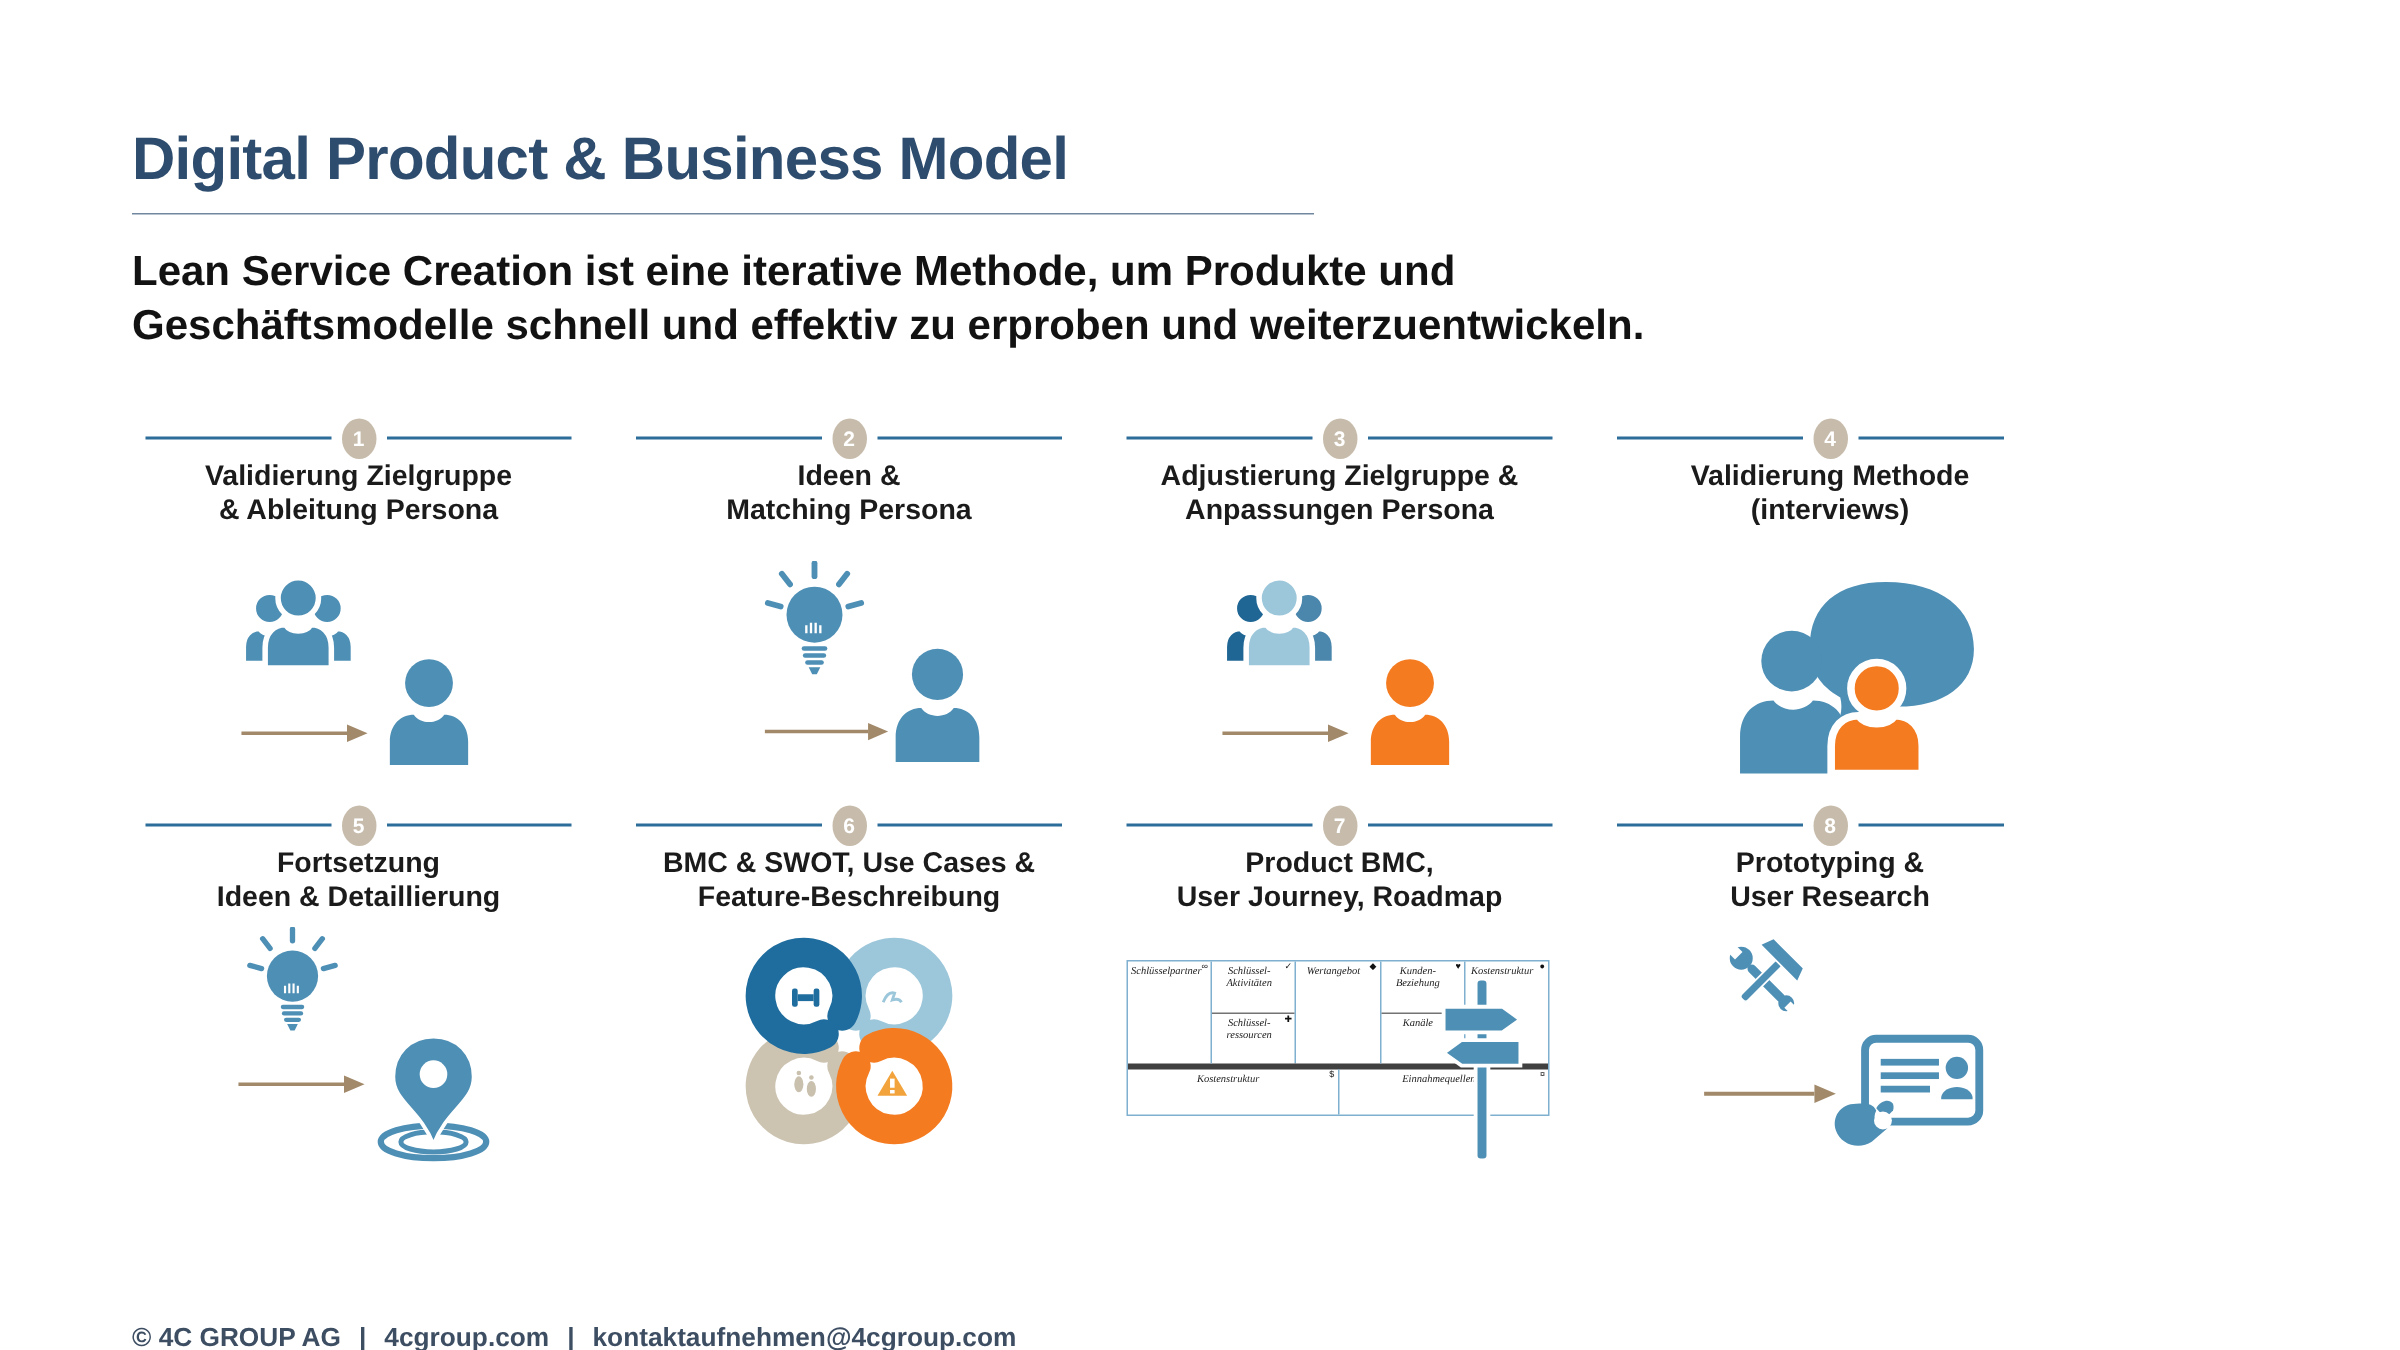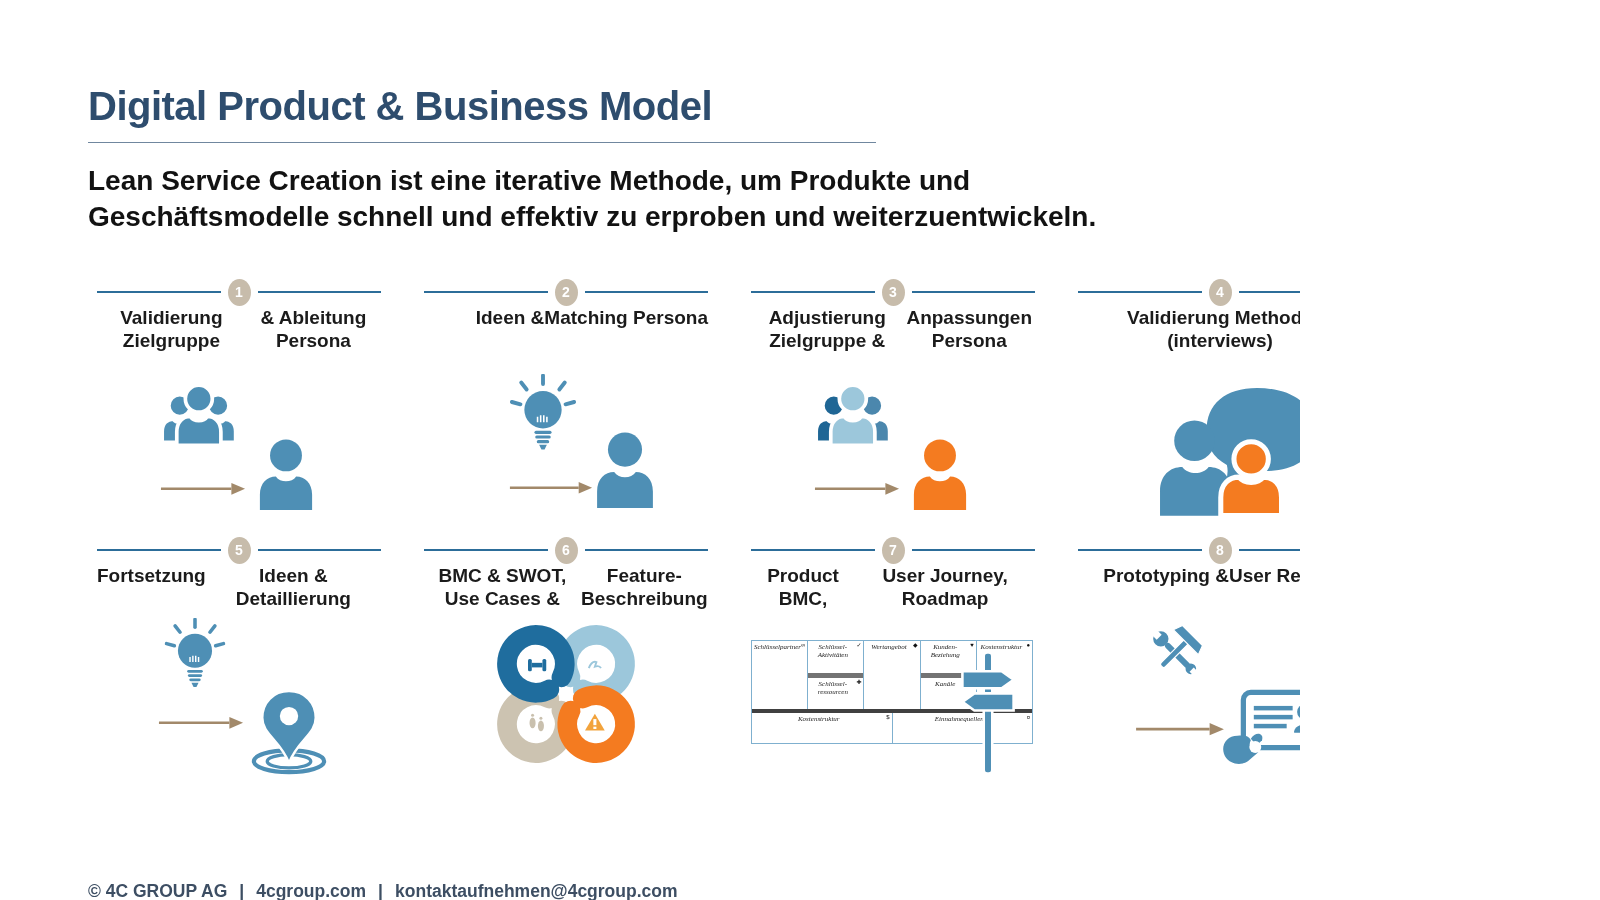--- a/index.html
+++ b/index.html
@@ -1,35 +1,35 @@
 <!DOCTYPE html>
 <html><head>
 <meta charset="utf-8">
 <style>
   html,body{margin:0;padding:0;background:#ffffff;}
   .slide{position:relative;width:1300px;height:900px;background:#ffffff;overflow:hidden;
-         font-family:"Liberation Sans",sans-serif;}
+         font-family:"Liberation Sans",sans-serif;padding-left:36px;}
 
   
   .title{position:absolute;left:88px;top:84px;font-size:40px;font-weight:600;
          color:#2e4d6e;letter-spacing:-0.5px;}
   .title-rule{position:absolute;left:88px;top:142px;width:788px;height:1px;background:#70879f;}
   .subtitle{position:absolute;left:88px;top:163px;font-size:28px;font-weight:600;
             color:#121212;line-height:36px;}
 
   
   .grid{position:absolute;left:97px;top:278px;width:1266px;display:grid;
         grid-template-columns:repeat(4,284px);column-gap:43px;row-gap:26px;}
   .step{position:relative;}
   .step-head{display:flex;align-items:center;height:28px;}
   .rule{flex:1;height:2px;background:#2c6d99;}
   .badge{width:23px;height:27px;border-radius:50%;background:#c7bcab;color:#ffffff;
          font-size:14px;font-weight:700;display:flex;align-items:center;justify-content:center;
          margin:0 7px;}
-  .step-title{height:54px;display:flex;flex-direction:row;justify-content:flex-end;
+  .step-title{height:54px;display:flex;flex-direction:column;justify-content:flex-start;
               text-align:center;font-size:19px;font-weight:600;color:#1b1b1b;line-height:23px;}
   .icon-area{position:relative;width:100%;height:150px;}
   .row2 .icon-area{height:160px;}
   .abs{position:absolute;}
 
   
   .s1 .grp,.s3 .grp{left:62px;top:24px;width:80px;}
   .s1 .per,.s3 .per{left:160px;bottom:0;width:58px;}
   .s1 .arw,.s3 .arw{left:62px;bottom:14px;width:88px;}
   .s2 .bulb{left:84px;top:14px;width:70px;}
@@ -47,21 +47,21 @@
   
   .bmc{position:relative;margin-top:22px;width:282px;height:104px;background:#ffffff;
        border:1px solid #7fb0cf;box-sizing:border-box;display:flex;flex-direction:column;}
   .bmc-top{flex:1;display:flex;}
   .bmc-bottom{height:30px;display:flex;border-top:4px solid #404040;}
   .bmc-cell{position:relative;border-right:1px solid #7fb0cf;box-sizing:border-box;
             flex:1;overflow:hidden;}
   .bmc-cell:last-child{border-right:none;}
   .bmc-col{flex:1;display:flex;flex-direction:column;border-right:1px solid #7fb0cf;}
   .bmc-col .bmc-cell{border-right:none;}
-  .bmc-col .bmc-cell:first-child{border-bottom:5px solid #737373;}
+  .bmc-col .bmc-cell:first-child{border-bottom:1px solid #737373;}
   .bmc-label{display:block;padding:2px 8px 0 2px;font-family:Liberation Serif, serif;
              font-style:italic;font-size:7px;line-height:8px;color:#222;text-align:center;}
   .bmc-ic{position:absolute;top:1px;right:2px;font-size:6px;line-height:7px;color:#111;}
   .signpost{position:absolute;right:4px;top:8px;width:80px;height:128px;overflow:visible;}
 
   
   .footer{position:absolute;left:88px;top:840px;display:flex;gap:12px;
           font-size:17.5px;font-weight:600;color:#3d4e63;margin-top:41px;}
 </style>
 </head>

